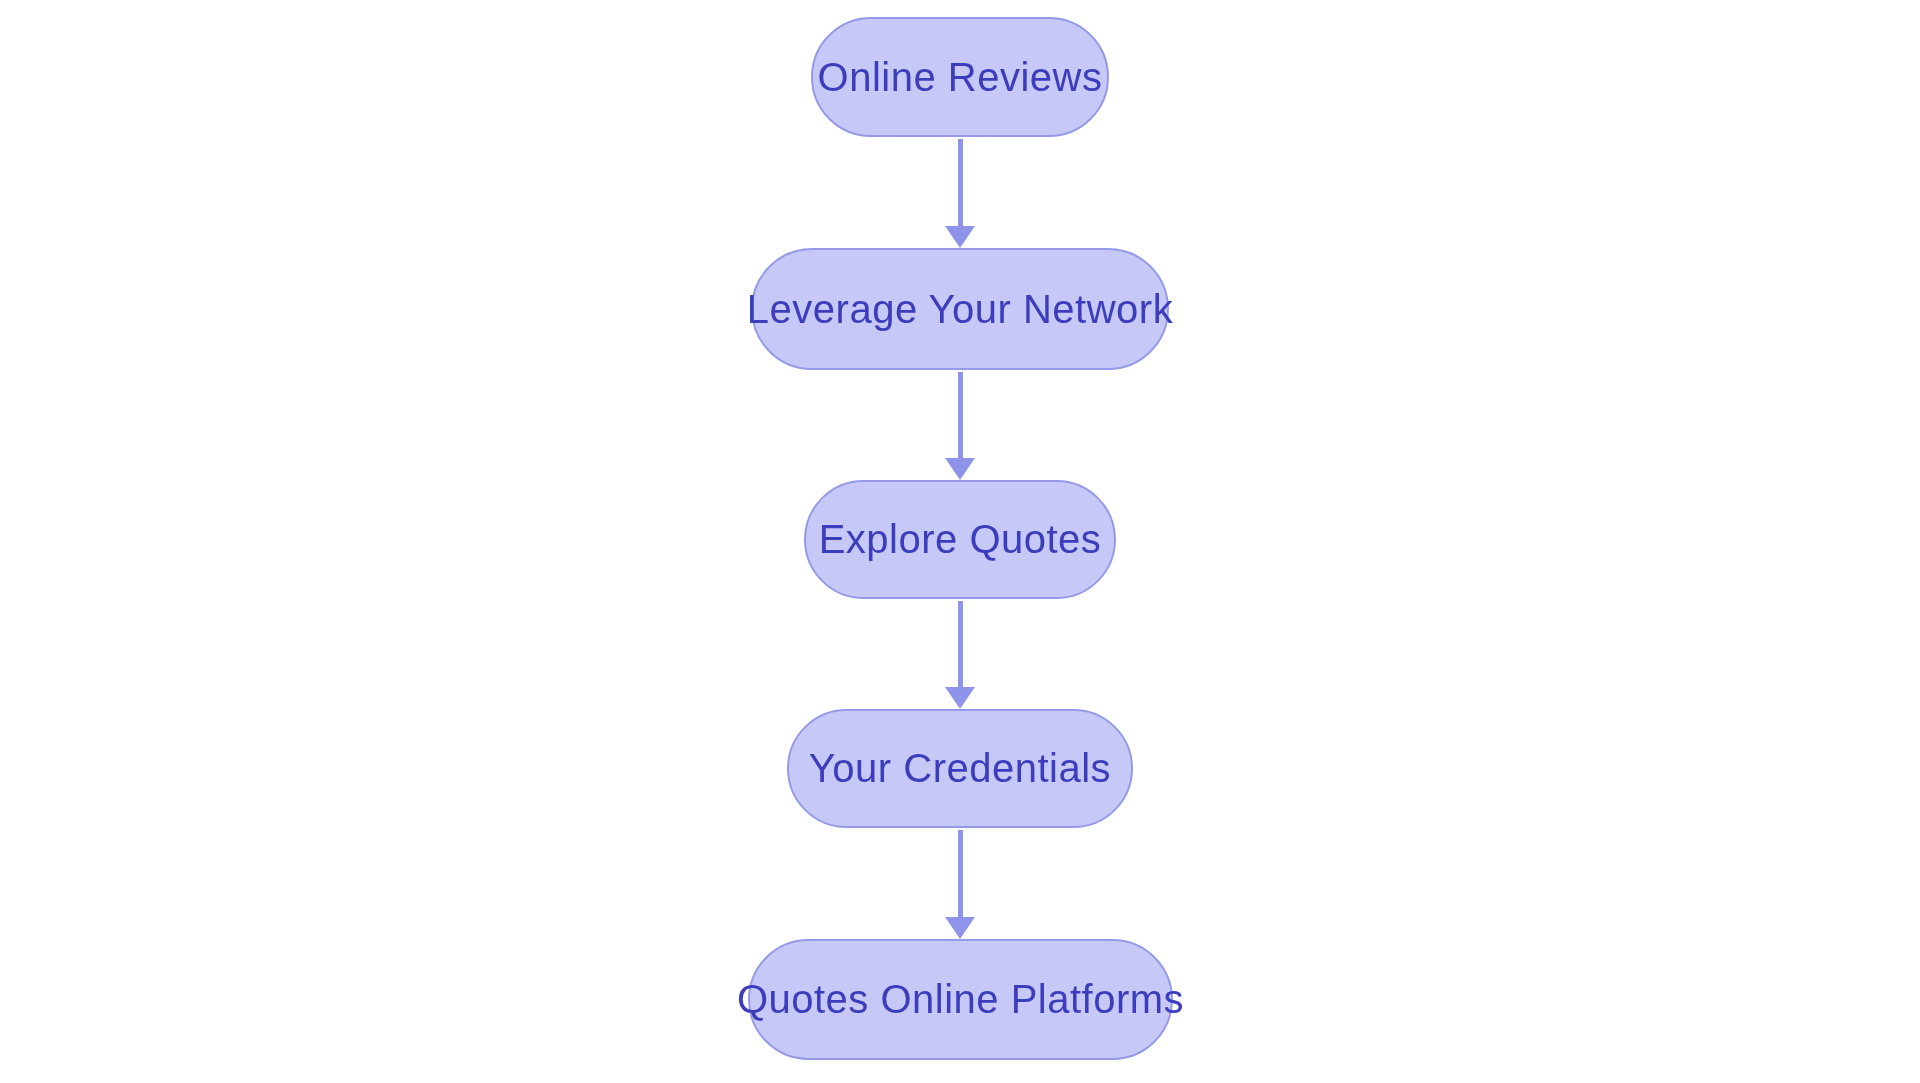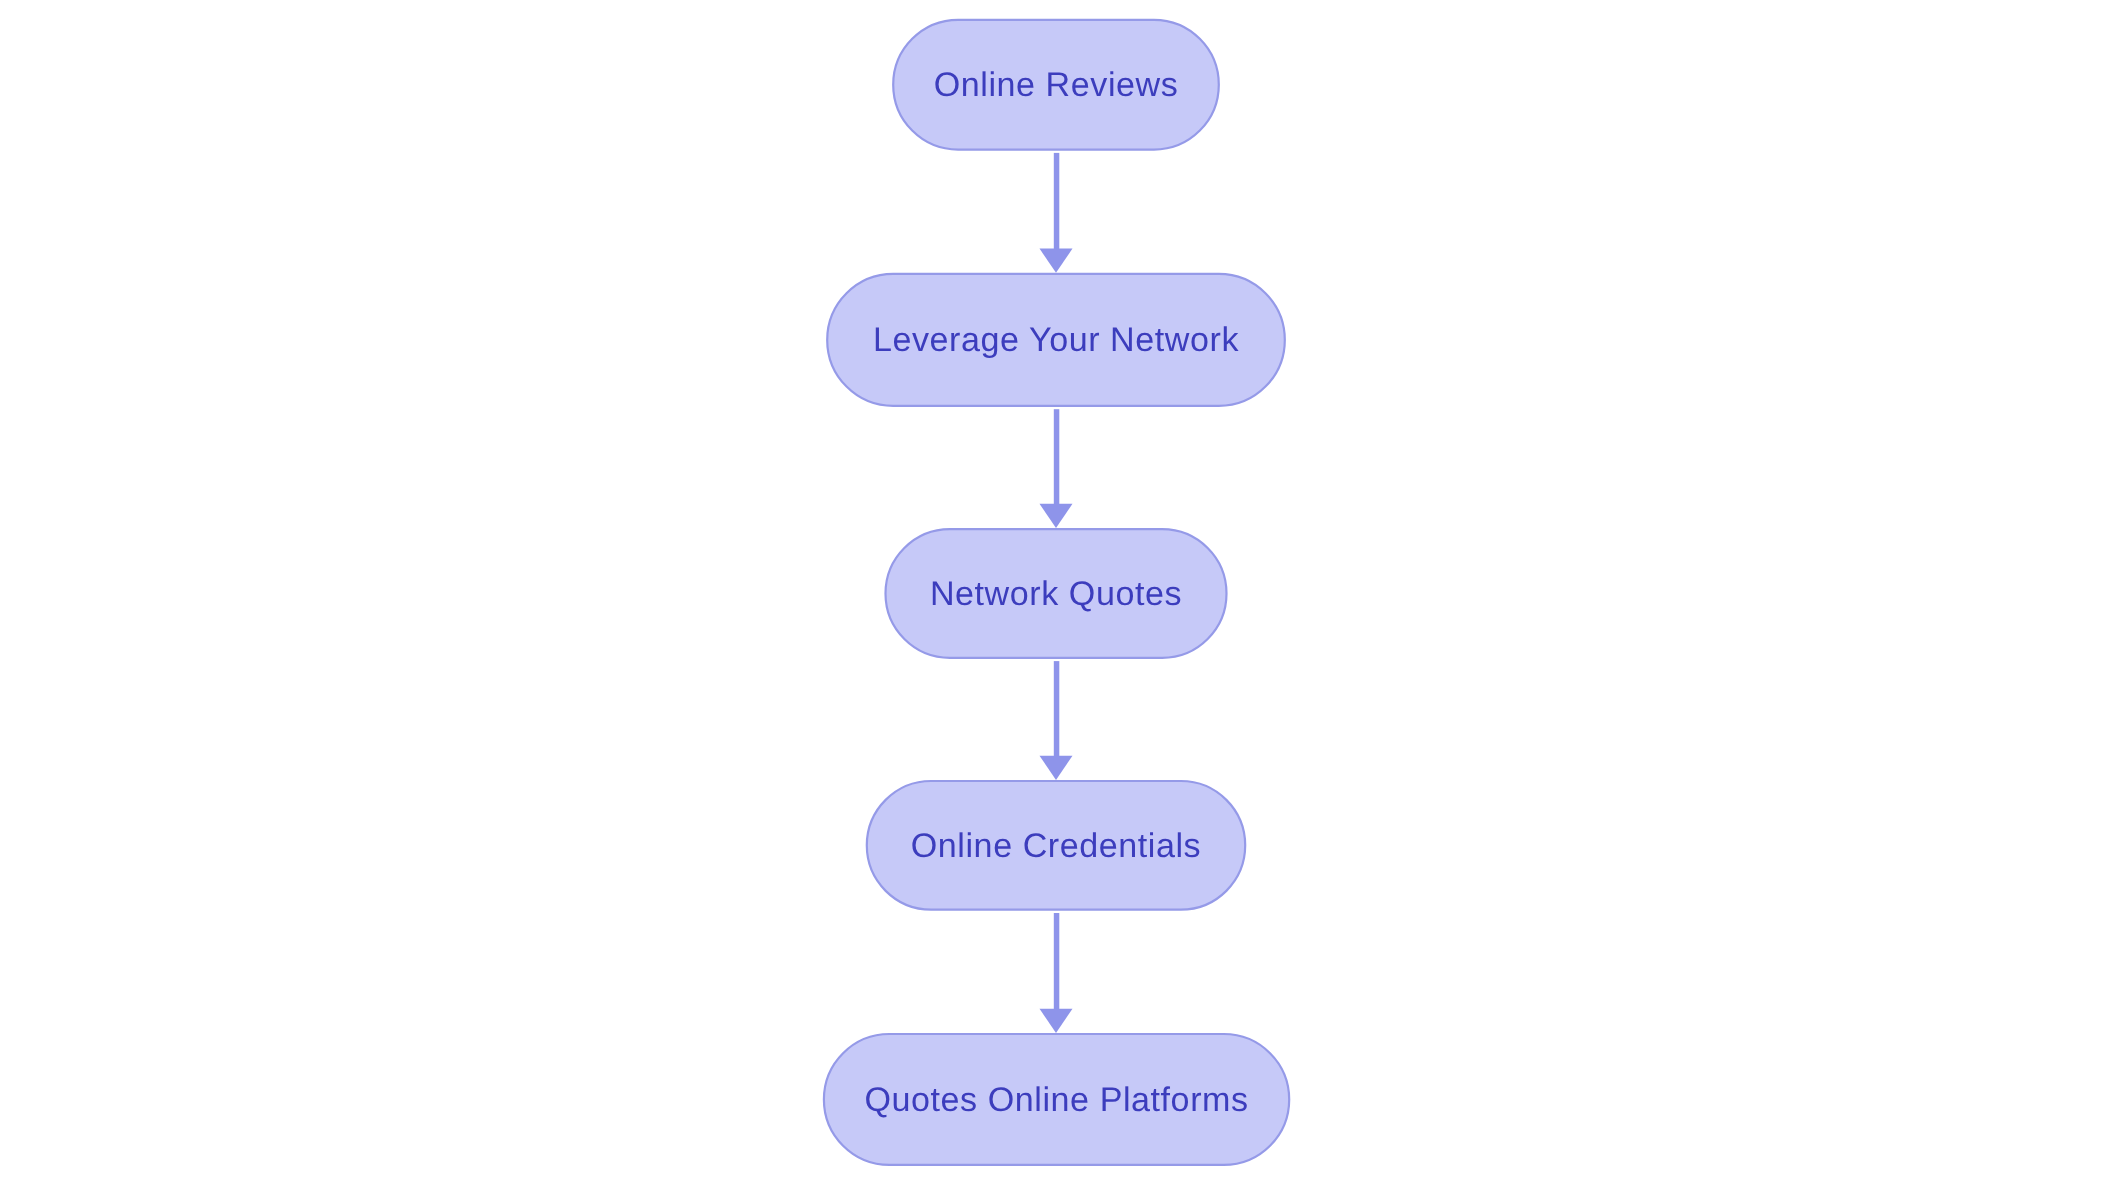--- a/index.html
+++ b/index.html
@@ -20,21 +20,21 @@
     box-sizing: border-box;
     background: var(--node-fill, #c6c9f8);
     border: 2px solid var(--node-border, #959ae8);
     border-radius: 62px;
     display: flex;
     align-items: center;
     justify-content: center;
   }
   .node span {
     color: var(--node-text, #3c3dbd);
-    font-size: 31px;
+    font-size: 40px;
     letter-spacing: 0.5px;
     white-space: nowrap;
   }
   #node-1 { left: 811px; top: 17px;  width: 298px; height: 120px; }
   #node-2 { left: 751px; top: 248px; width: 418px; height: 122px; }
   #node-3 { left: 804px; top: 480px; width: 312px; height: 119px; }
   #node-4 { left: 787px; top: 709px; width: 346px; height: 119px; }
   #node-5 { left: 748px; top: 939px; width: 425px; height: 121px; }
 
   .arrow { position: absolute; left: 945px; width: 30px; }
@@ -81,30 +81,30 @@
   <div class="node" id="node-2">
     <span>Leverage Your Network</span>
   </div>
 
   <div class="arrow" id="arrow-2">
     <div class="stem"></div>
     <div class="head"></div>
   </div>
 
   <div class="node" id="node-3">
-    <span>Network Quotes</span>
+    <span>Explore Quotes</span>
   </div>
 
   <div class="arrow" id="arrow-3">
     <div class="stem"></div>
     <div class="head"></div>
   </div>
 
   <div class="node" id="node-4">
-    <span>Online Credentials</span>
+    <span>Your Credentials</span>
   </div>
 
   <div class="arrow" id="arrow-4">
     <div class="stem"></div>
     <div class="head"></div>
   </div>
 
   <div class="node" id="node-5">
     <span>Quotes Online Platforms</span>
   </div>

